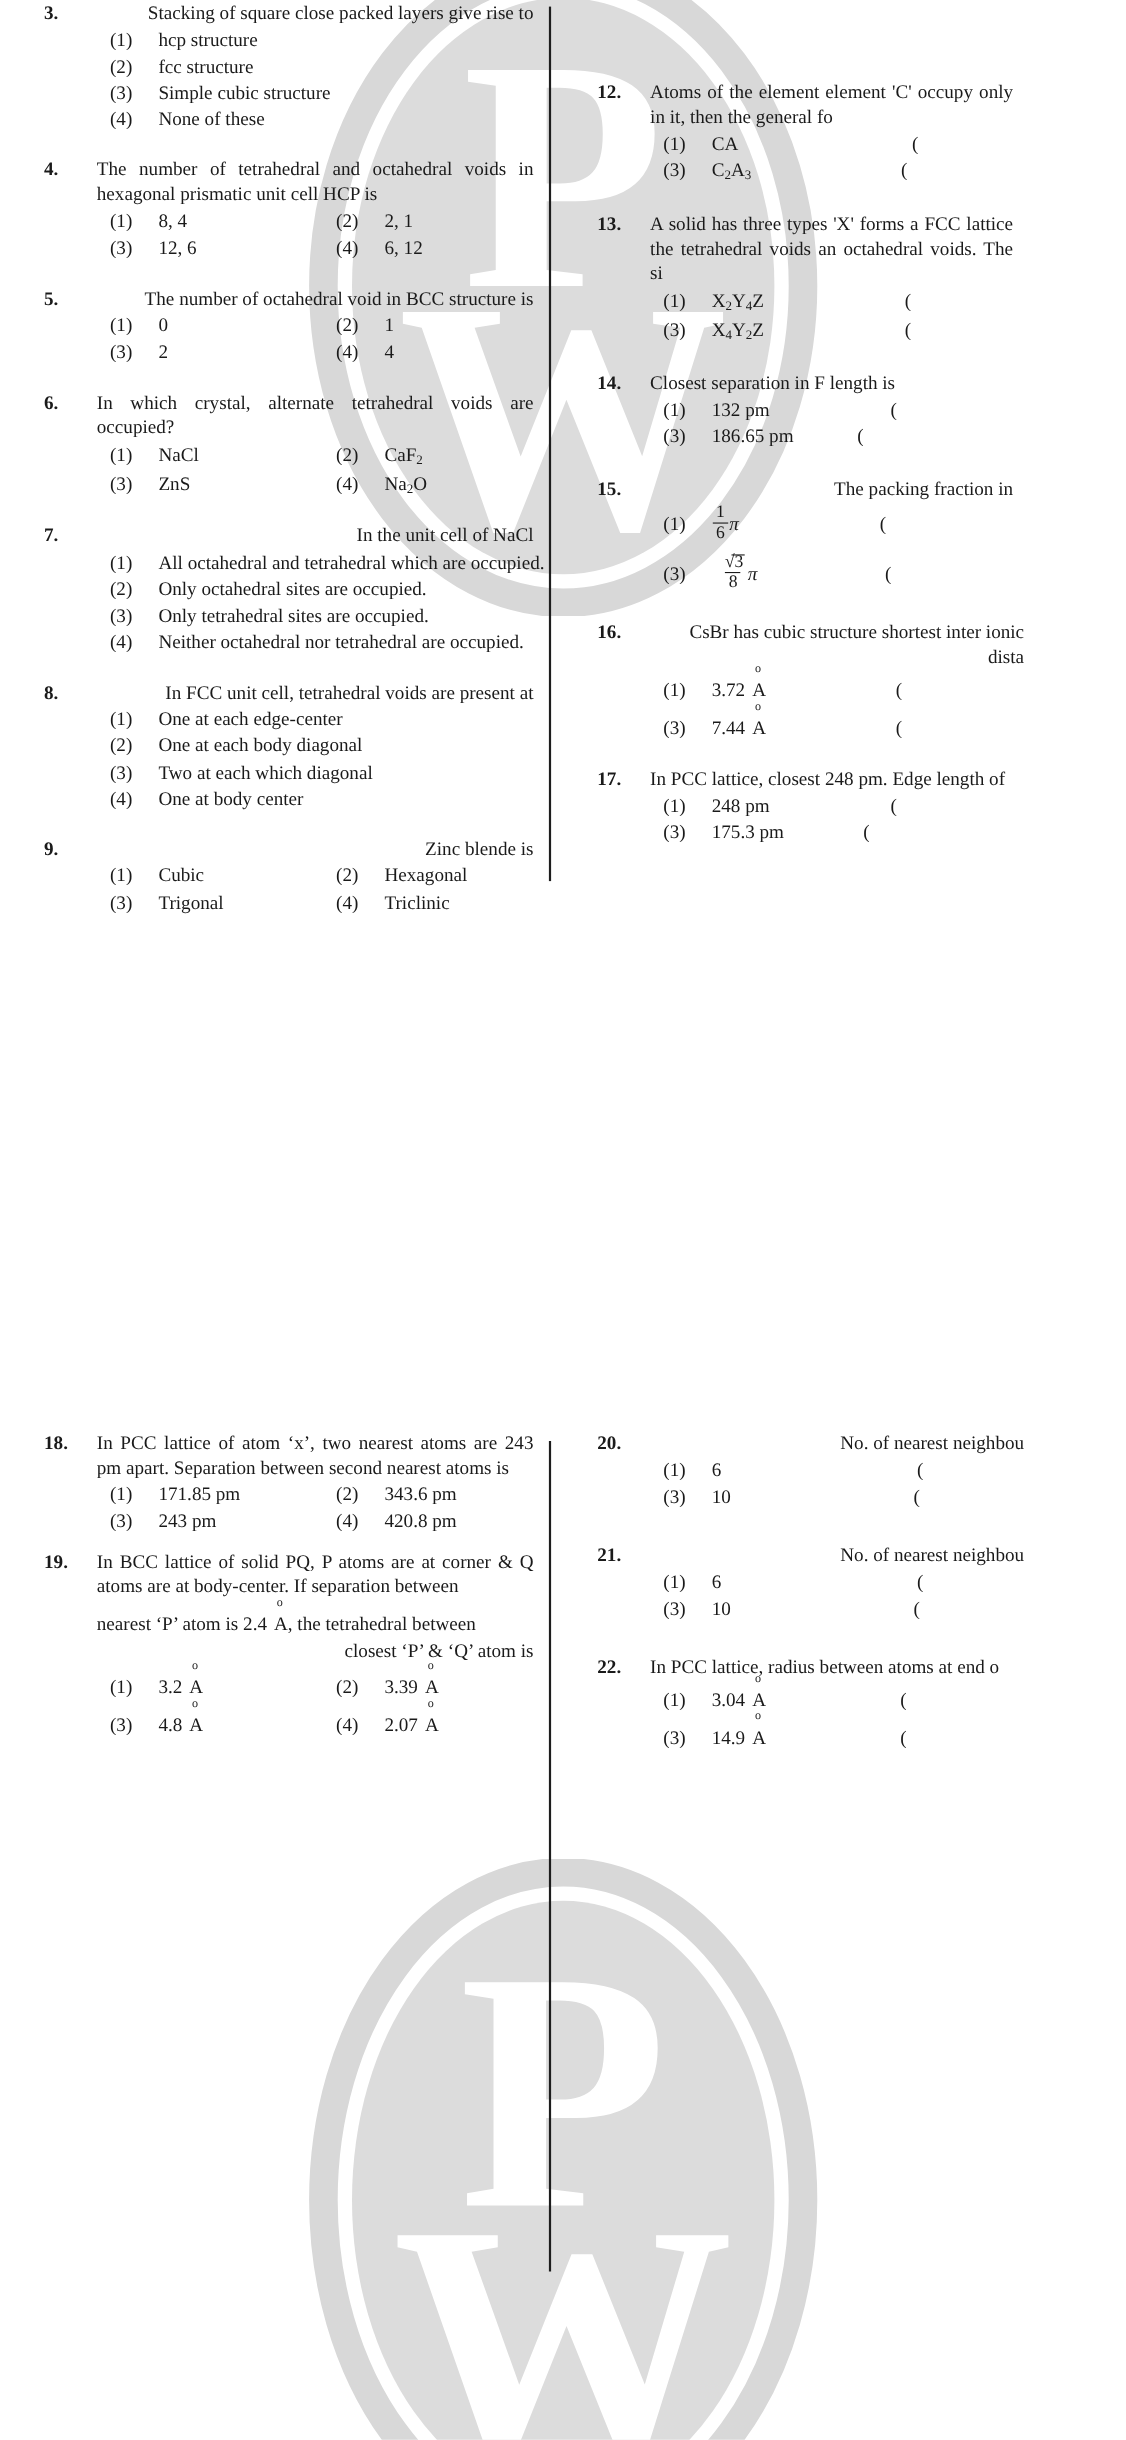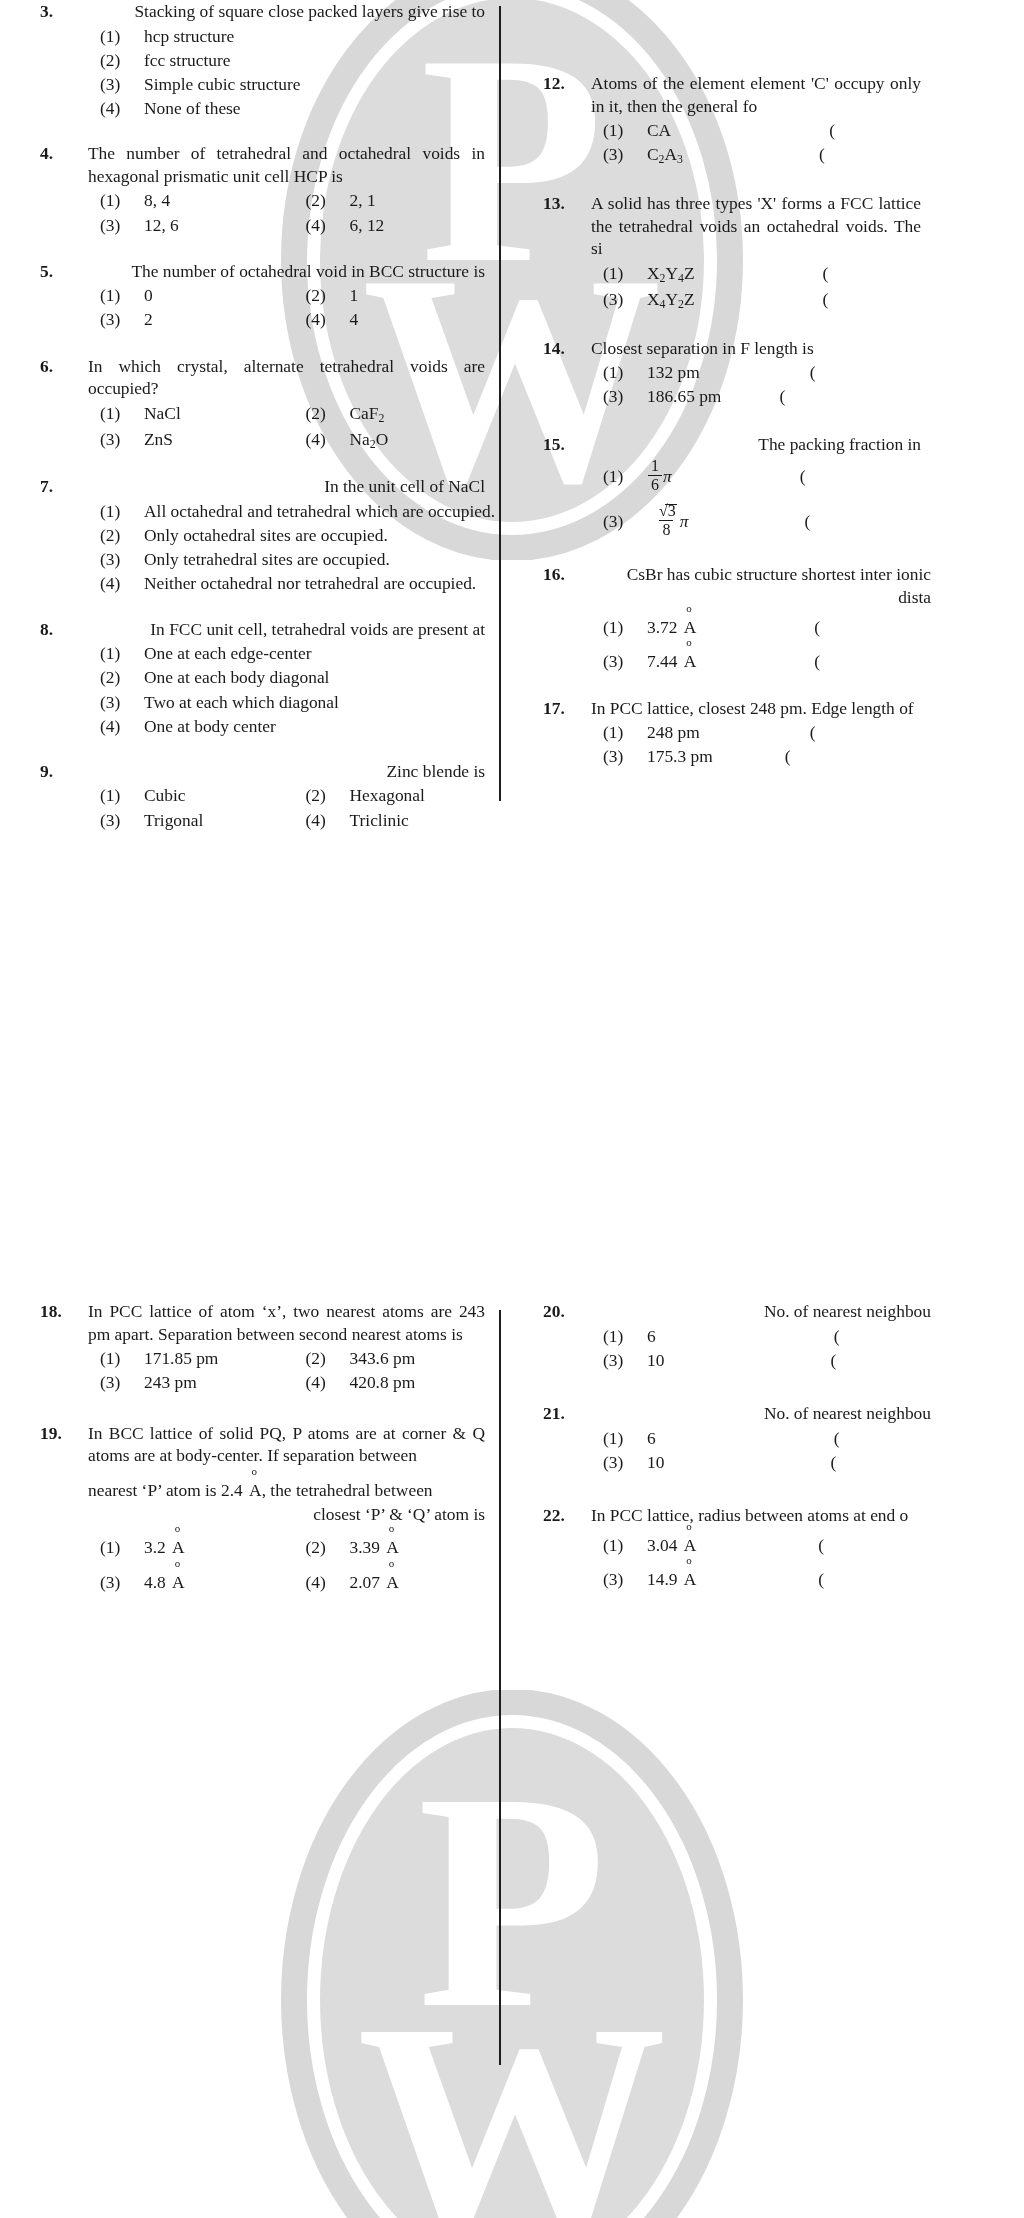--- a/index.html
+++ b/index.html
@@ -421,21 +421,21 @@
         </div>
       </div>
 
     </div>
   </div>
 
   <div class="band" style="top:1300px;height:560px;">
 
     <div class="col left" style="top:0;">
 
-      <div class="q" style="margin-bottom:26px;">
+      <div class="q" style="margin-bottom:12px;">
         <span class="num">18.</span>
         <div class="stem">In PCC lattice of atom ‘x’, two nearest atoms are 243 pm apart. Separation between second nearest atoms is</div>
         <div class="opts two">
           <div class="opt">
               <span class="lbl">(1)</span>
               <span class="val">171.85 pm</span>
             </div>
           <div class="opt">
               <span class="lbl">(2)</span>
               <span class="val">343.6 pm</span>

